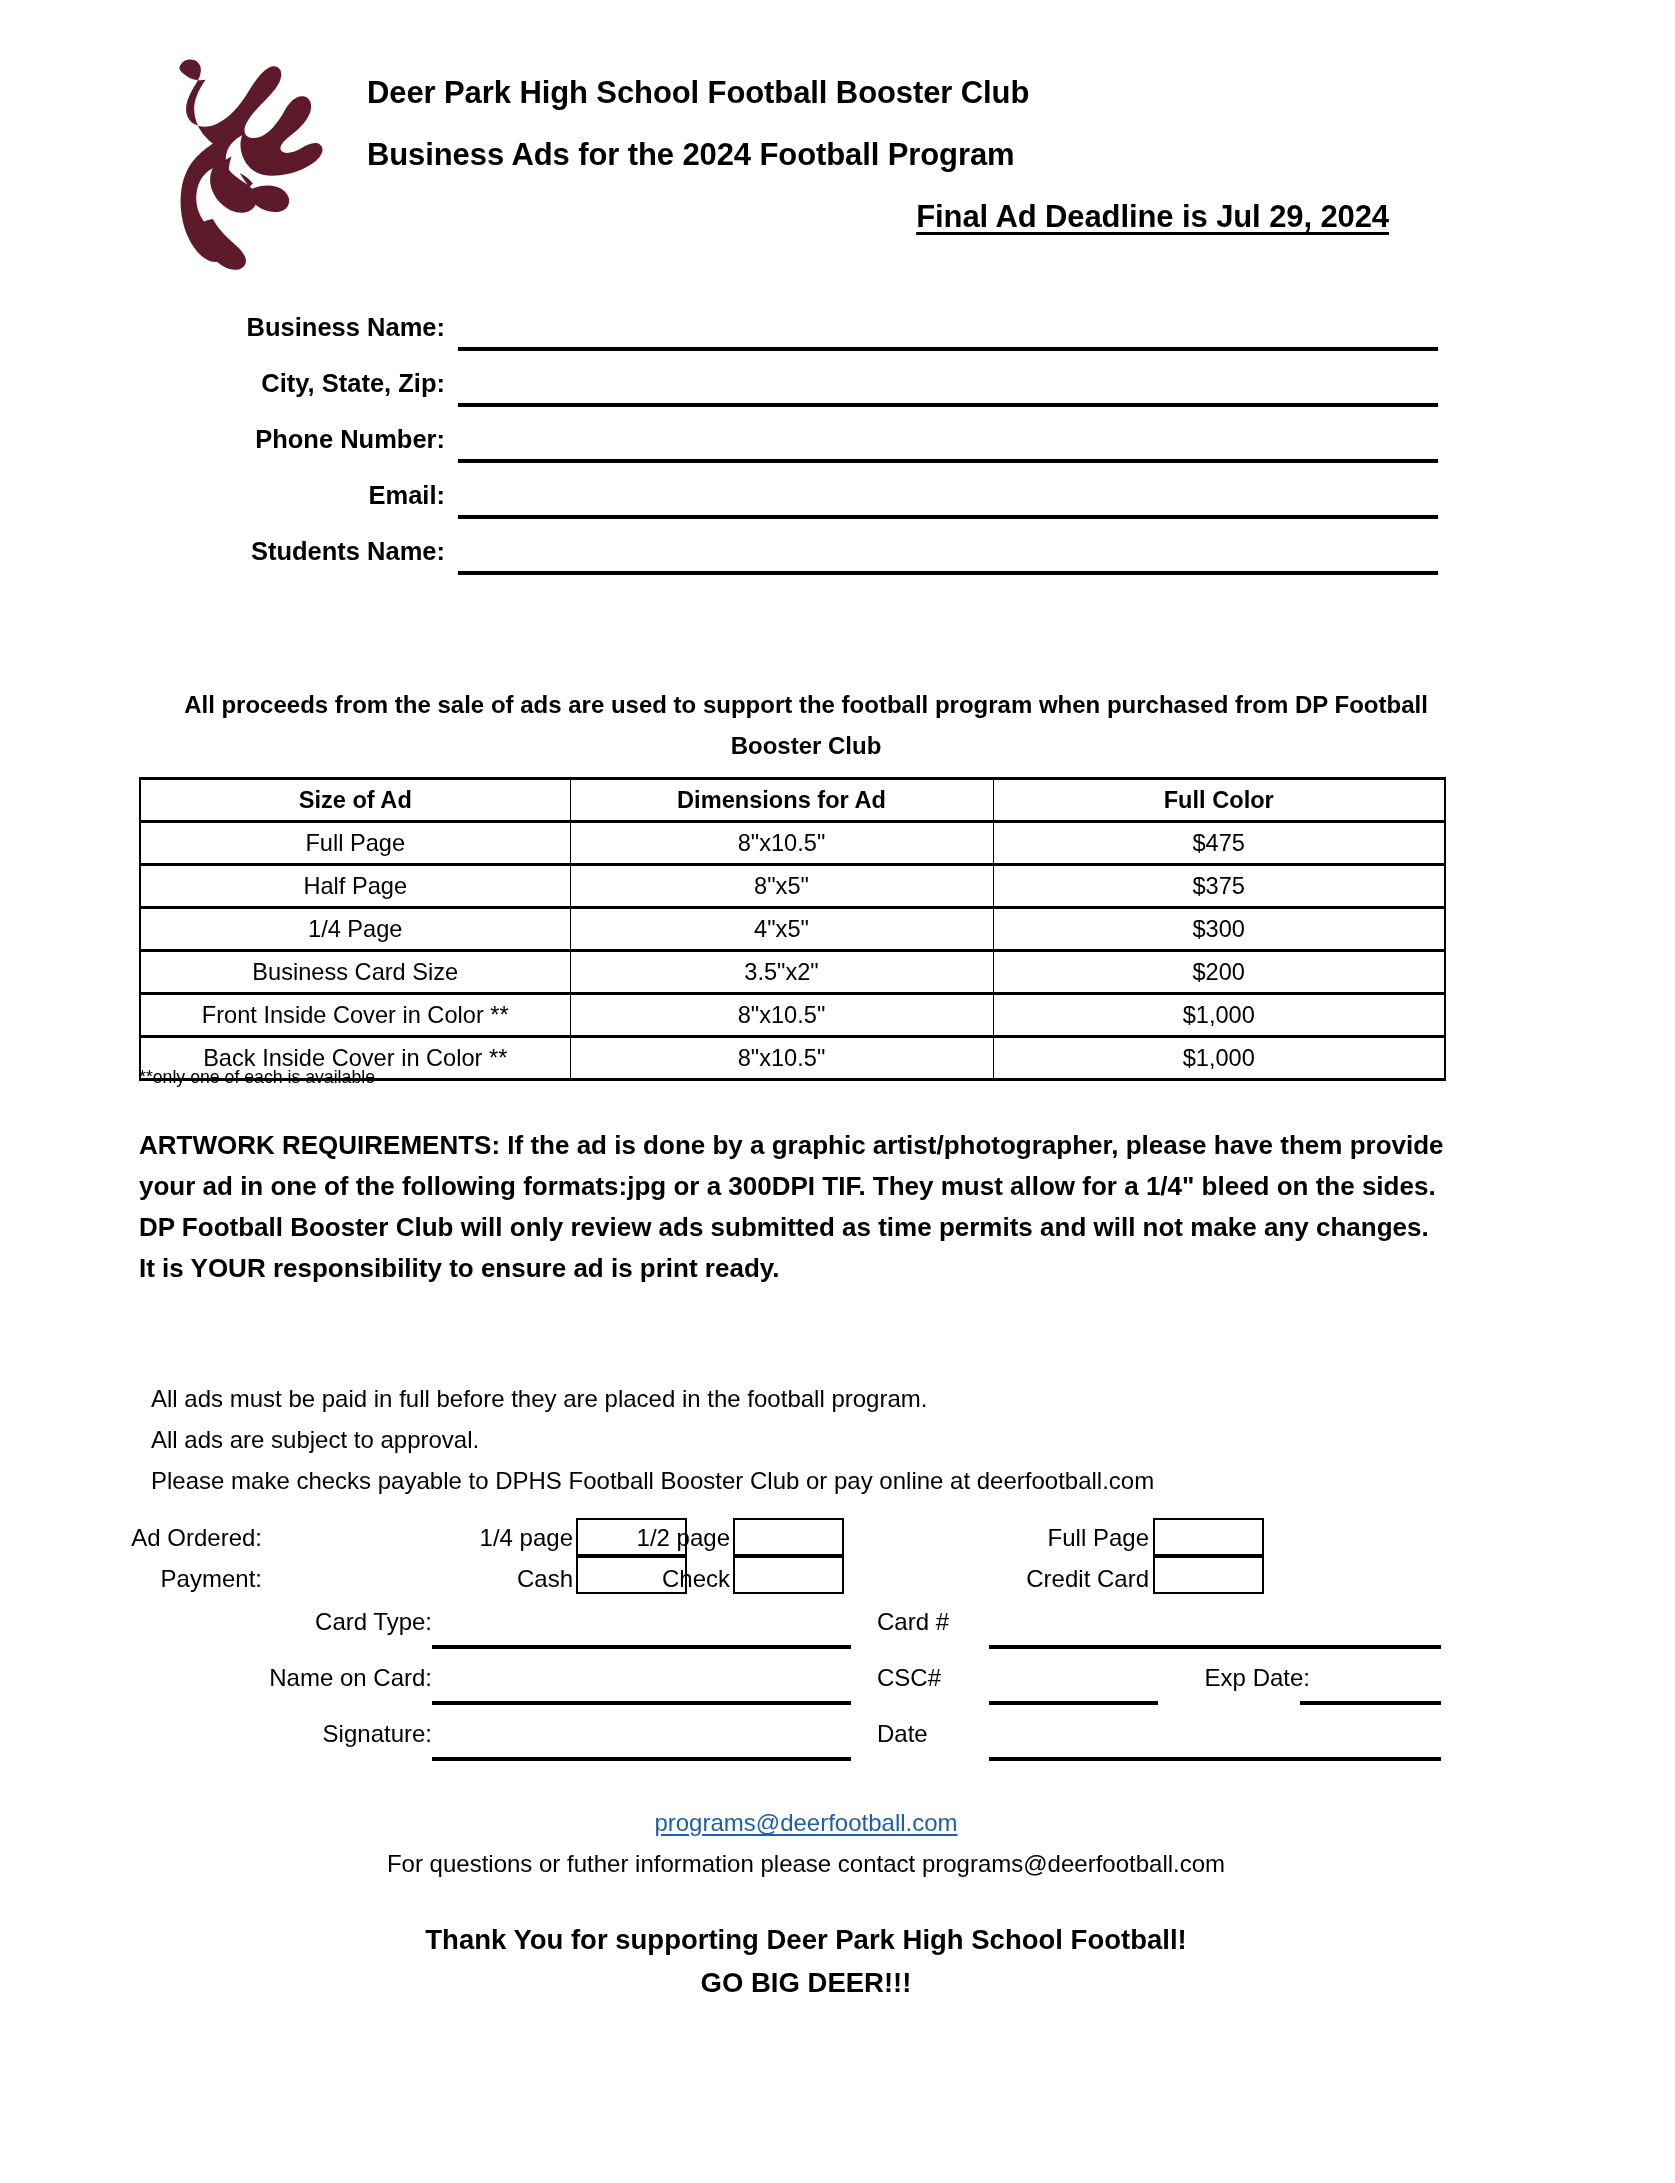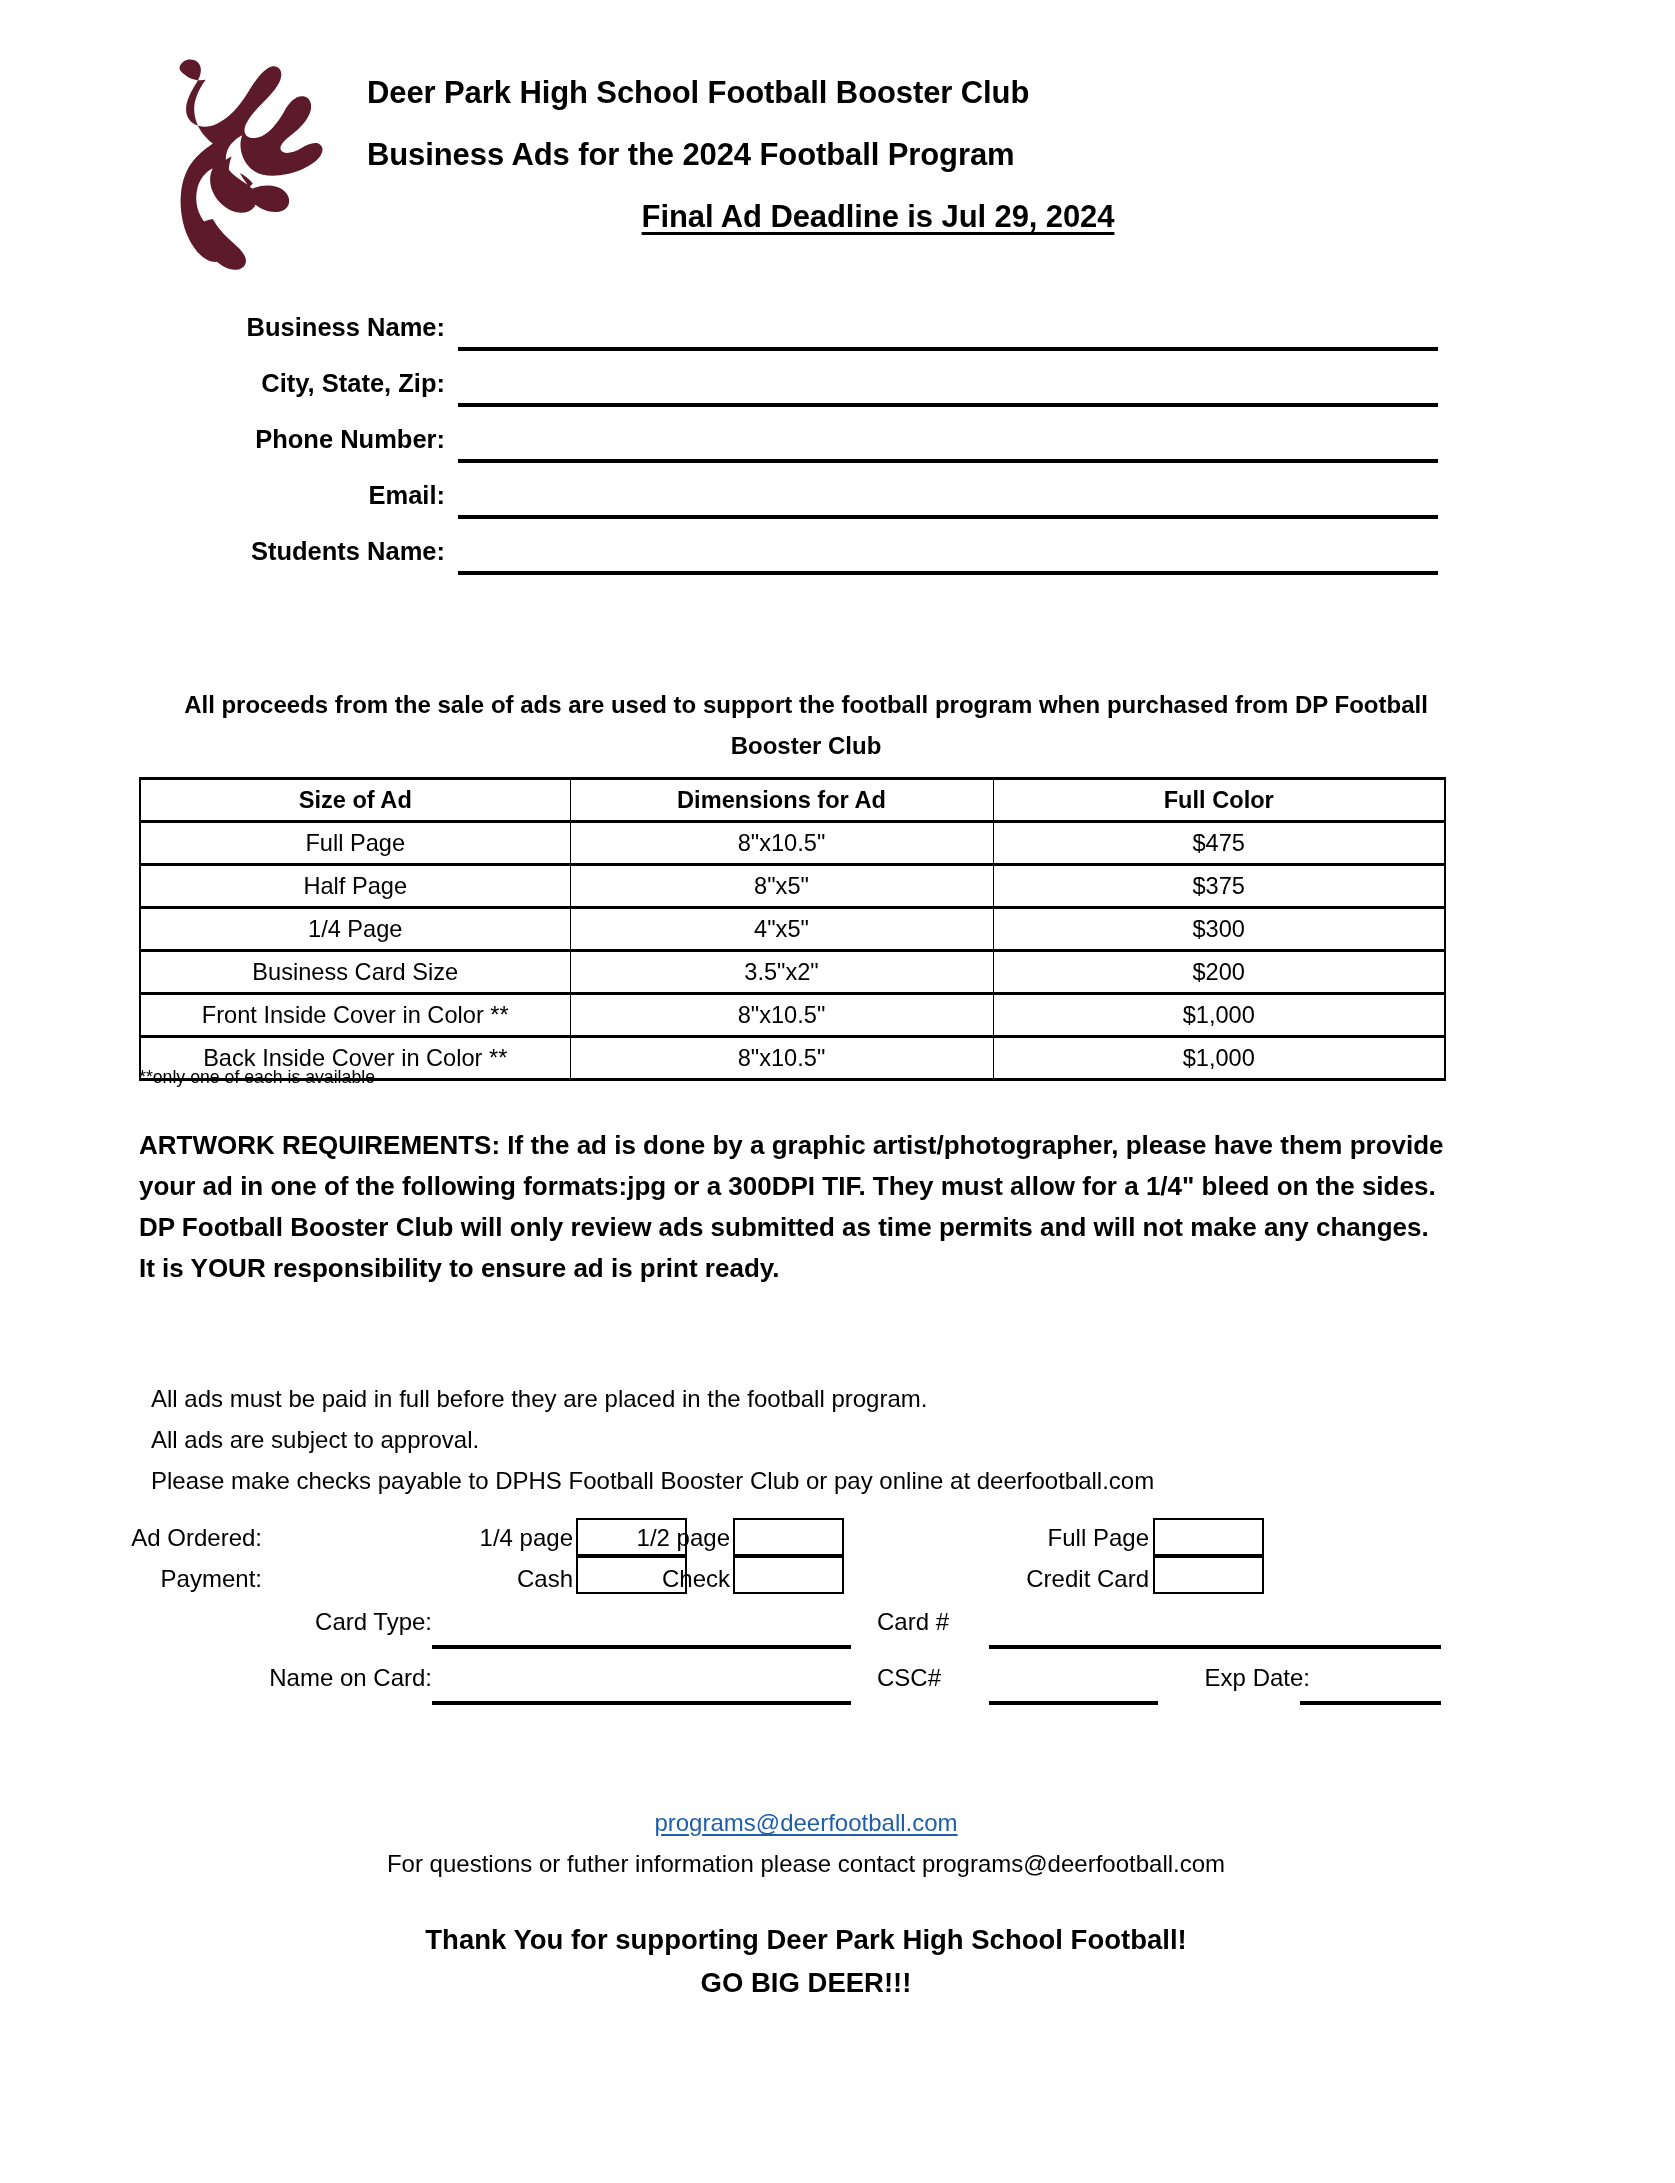--- a/index.html
+++ b/index.html
@@ -53,21 +53,21 @@
     font-size: 31px;
     font-weight: bold;
     line-height: 1.0;
     letter-spacing: -0.1px;
     white-space: nowrap;
   }
   .title-line.l1 { margin-top: 47px; }
   .title-line.l2 { margin-top: 31px; }
   .title-line.l3 {
     margin-top: 31px;
-    text-align: center;
+    text-align: right;
     text-decoration: underline;
     text-underline-offset: 4.6px;
     text-decoration-thickness: 2.6px;
   }
 
   
   .fields {
     position: absolute;
     left: 0;
     top: 309px;
@@ -484,20 +484,26 @@
 
     <div class="cd-row">
       <div class="cd-label left">Name on Card:</div>
       <div class="cd-rule a"></div>
       <div class="cd-label mid">CSC#</div>
       <div class="cd-rule c"></div>
       <div class="cd-label mid2">Exp Date:</div>
       <div class="cd-rule d"></div>
     </div>
 
+    <div class="cd-row">
+      <div class="cd-label left">Signature:</div>
+      <div class="cd-rule a"></div>
+      <div class="cd-label mid">Date</div>
+      <div class="cd-rule b"></div>
+    </div>
   </div>
 
   <div class="footer">
     <div class="mail">programs@deerfootball.com</div>
     <div class="ln">For questions or futher information please contact programs@deerfootball.com</div>
     <div class="thanks">Thank You for supporting Deer Park High School Football!</div>
     <div class="go">GO BIG DEER!!!</div>
   </div>
 
 </div>

